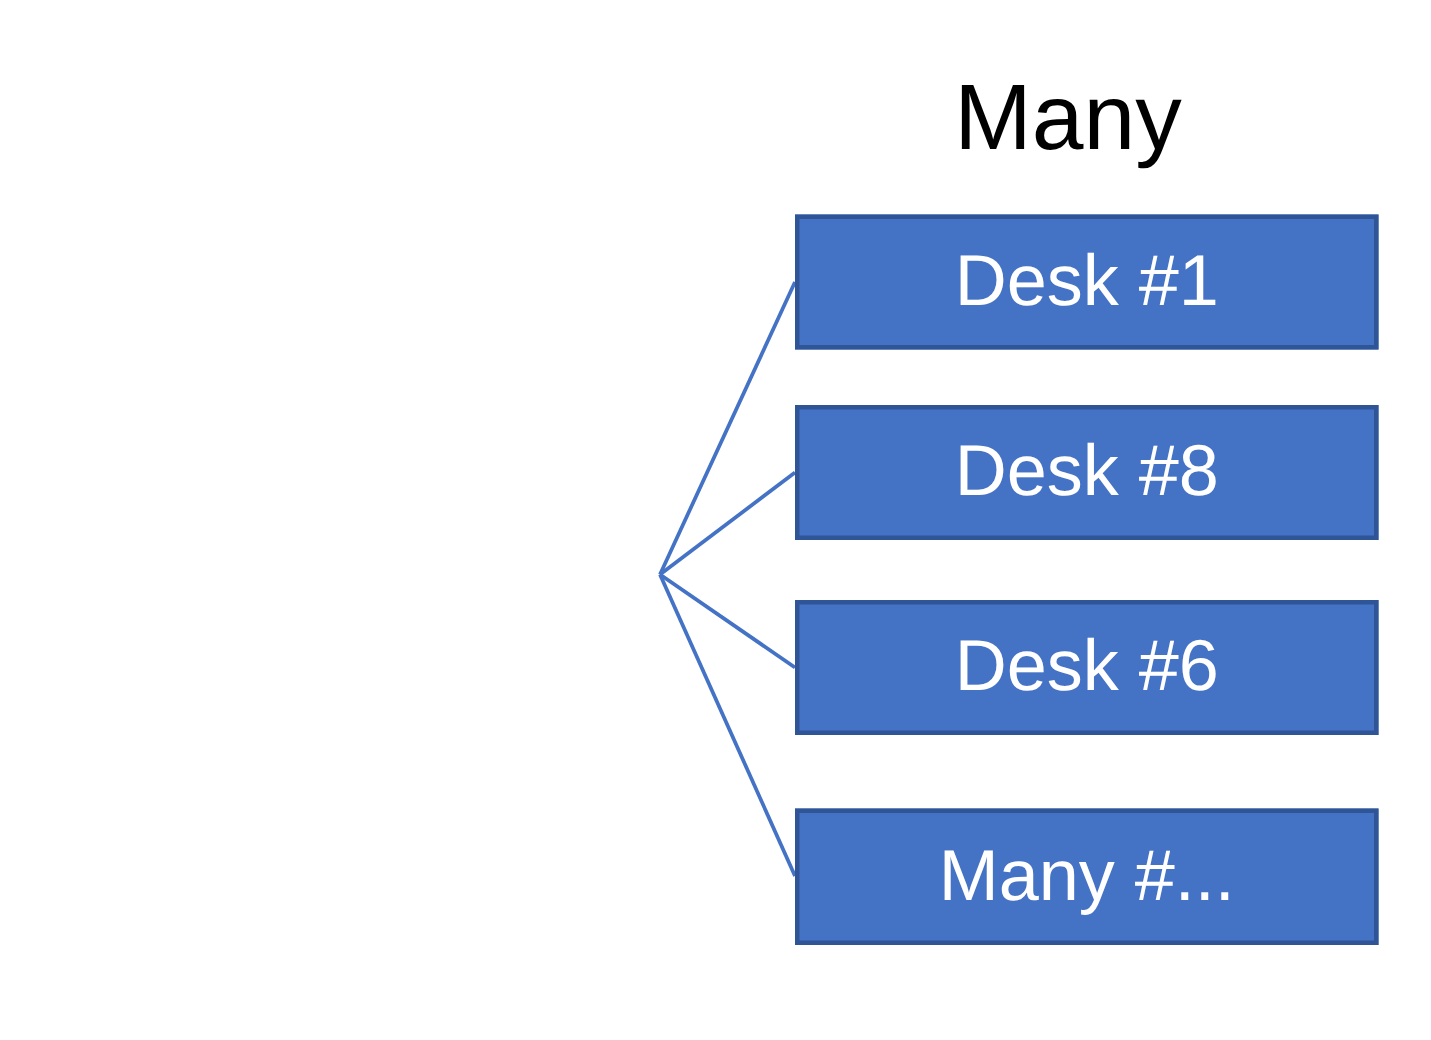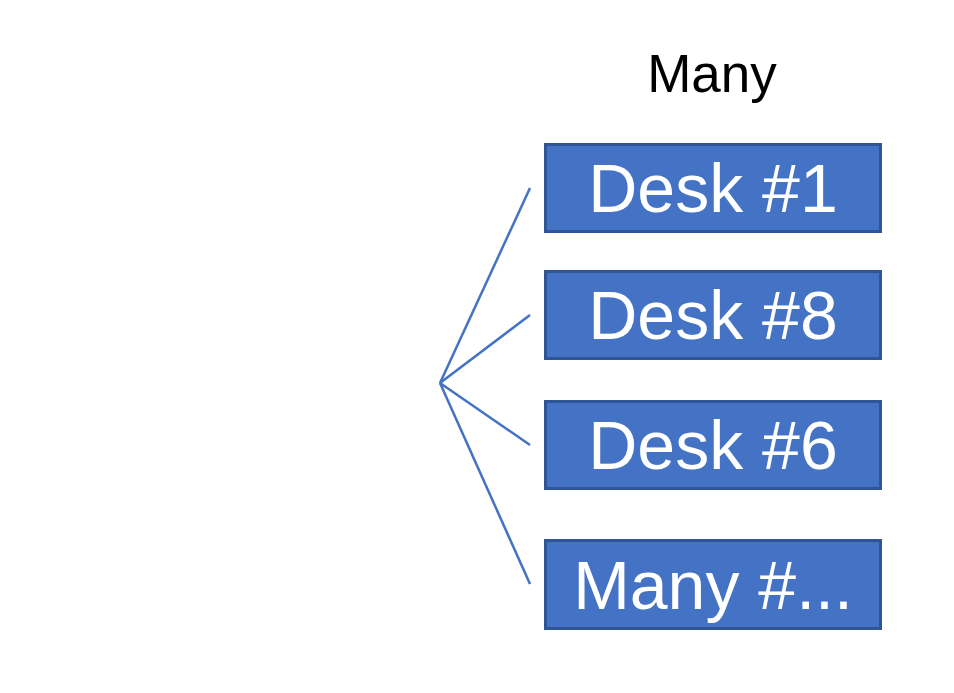--- a/index.html
+++ b/index.html
@@ -11,42 +11,42 @@
     position: relative;
     width: 954px;
     height: 693px;
     background: #ffffff;
     overflow: hidden;
     font-family: "Liberation Sans", sans-serif;
   }
   .side-label {
     position: absolute;
     color: var(--label-text, #000000);
-    font-size: 53px;
+    font-size: 62px;
     line-height: 1.1;
     text-align: center;
     white-space: nowrap;
   }
   .one-label  { left: 180px; top: 197px; width: 140px; }
   .many-label { left: 612px; top: 45px;  width: 200px; }
   .entity-box {
     position: absolute;
     box-sizing: border-box;
     background: var(--box-fill, #4472C4);
     border: 3px solid var(--box-border, #2F5597);
     color: var(--box-text, #ffffff);
     display: flex;
     align-items: center;
     justify-content: center;
     font-size: 52px;
     line-height: 1;
     white-space: nowrap;
   }
   .location-box { left: 100px; top: 288px; width: 338px; height: 189px; }
-  .desk-box     { left: 530px; width: 338px; height: 90px; font-size: 68px; margin-left: 14px; }
+  .desk-box     { left: 530px; width: 389px; height: 90px; font-size: 48px; }
   .desk-1 { top: 143px; }
   .desk-2 { top: 270px; }
   .desk-3 { top: 400px; }
   .desk-4 { top: 539px; height: 91px; }
   .connector-svg {
     position: absolute;
     left: 0;
     top: 0;
     width: 954px;
     height: 693px;

